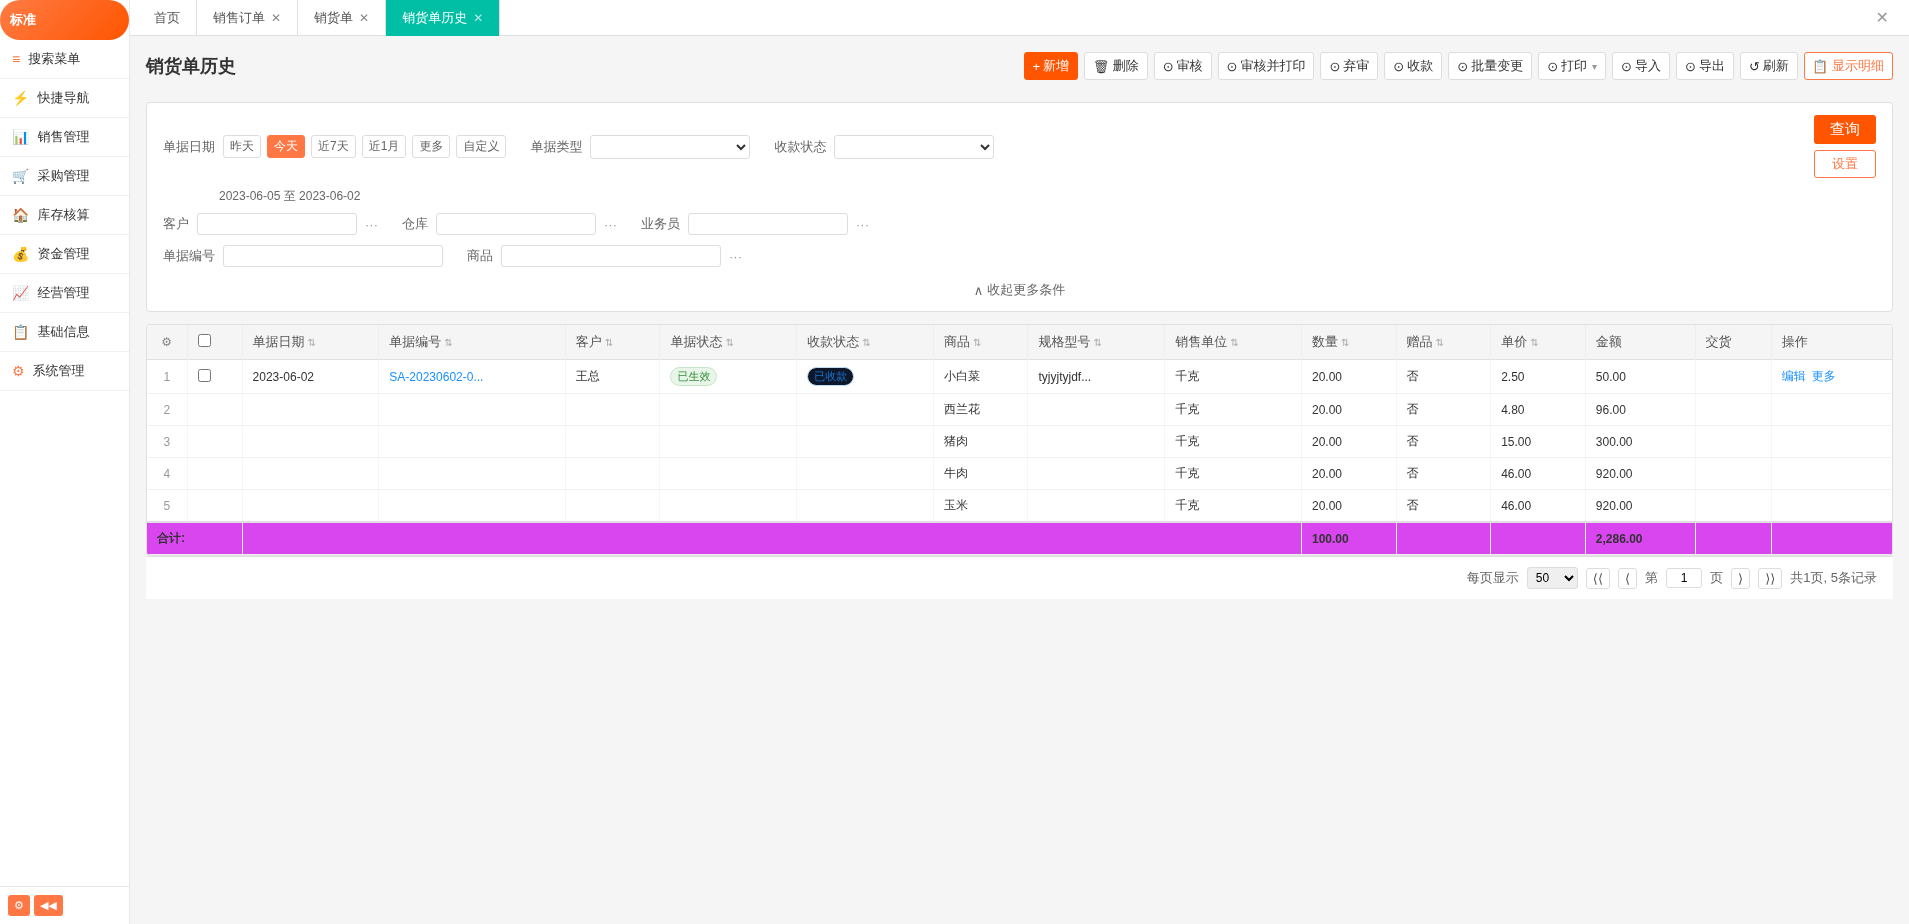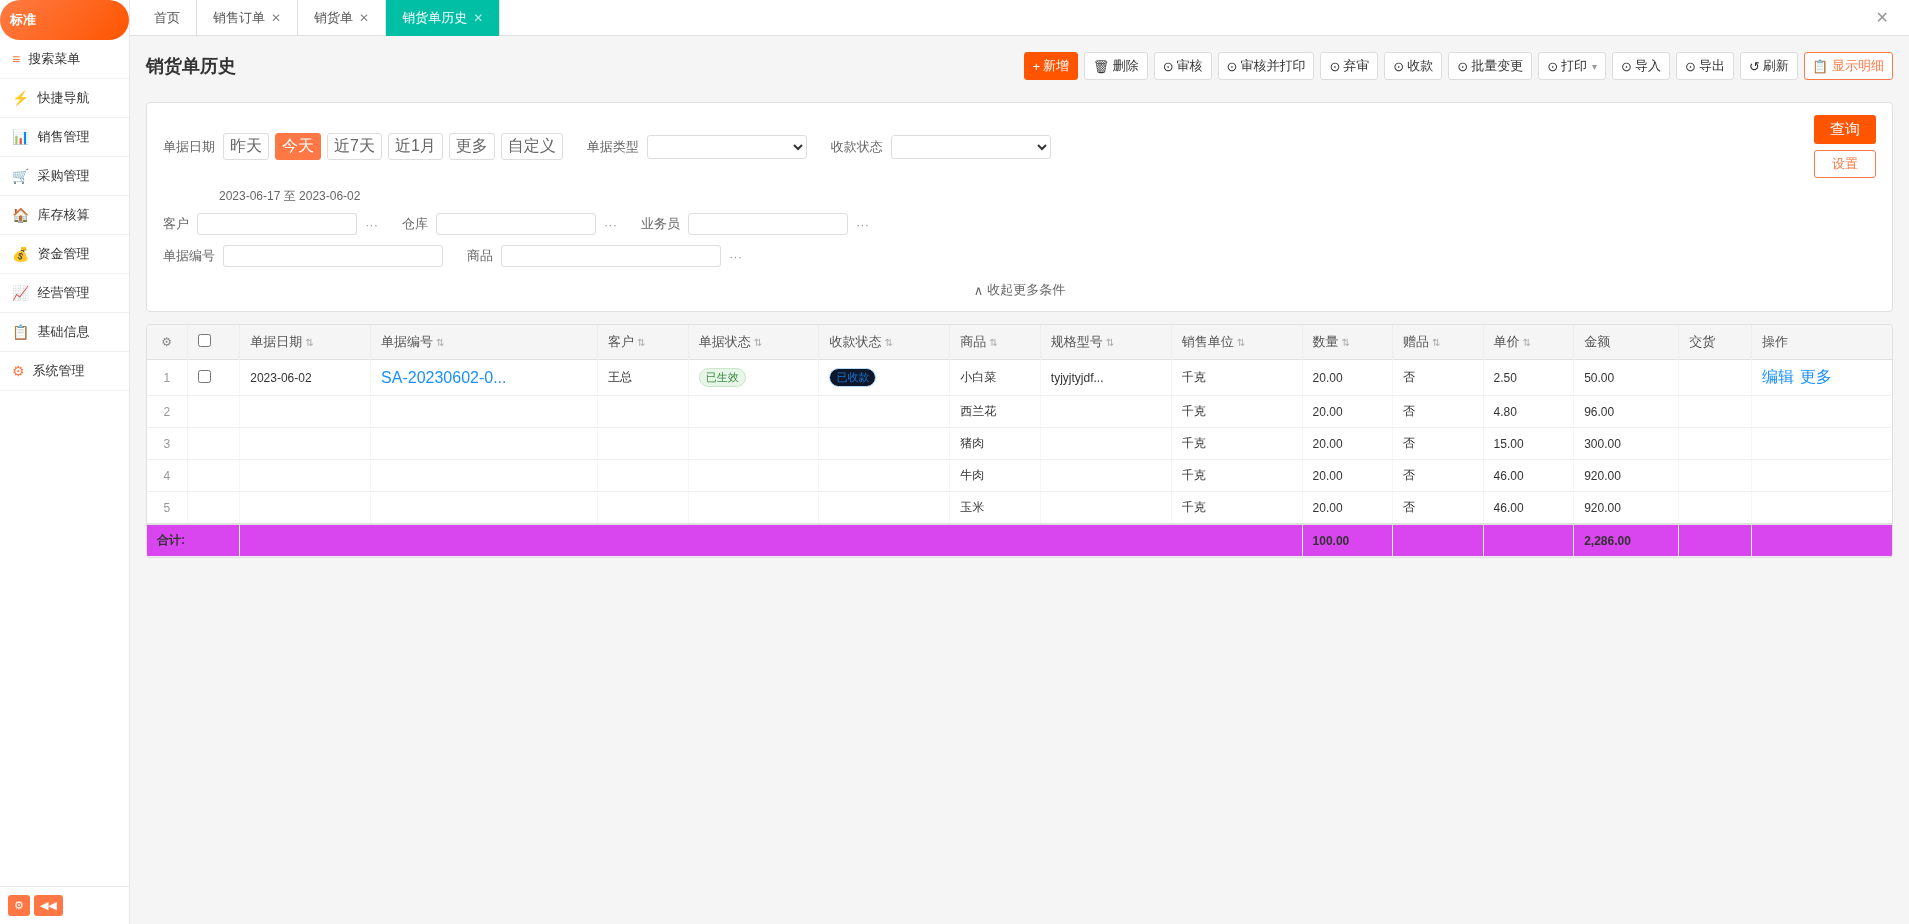--- a/index.html
+++ b/index.html
@@ -192,21 +192,21 @@
       display: flex;
       align-items: center;
       gap: 6px;
     }
     .date-btn {
       padding: 2px 6px;
       border: 1px solid #ddd;
       border-radius: 3px;
       background: #fff;
       cursor: pointer;
-      font-size: 16px;
+      font-size: 12px;
       color: #666;
     }
     .date-btn.active {
       background: #ff7744;
       color: white;
       border-color: #ff7744;
     }
     .date-display {
       font-size: 12px;
       color: #666;
@@ -273,21 +273,21 @@
       display: inline-block;
       padding: 1px 6px;
       border-radius: 10px;
       font-size: 11px;
     }
     .badge-green { background: #e8f5e9; color: #388e3c; border: 1px solid #c8e6c9; }
     .badge-blue { background: #0f172a; color: #1976d2; border: 1px solid #bbdefb; }
     .th-settings { width: 40px; text-align: center; cursor: pointer; color: #888; }
     .row-number { color: #999; text-align: center; }
     .action-cell { display: flex; gap: 6px; align-items: center; }
-    .action-link { color: #1890ff; cursor: pointer; font-size: 16px; }
+    .action-link { color: #1890ff; cursor: pointer; font-size: 12px; }
 
     
     .summary-row {
       background: #d946ef;
       border-top: 2px solid #e0e0e0;
       padding-left: 20px;
     }
     .summary-row td {
       font-weight: bold;
       color: #333;
@@ -518,21 +518,21 @@
           <select class="filter-select"><option></option></select>
         </div>
 
         <div class="filter-actions">
           <button class="query-btn">查询</button>
           <button class="set-btn">设置</button>
         </div>
       </div>
 
       <div style="margin-left: 56px; margin-bottom: 8px;">
-        <span class="date-display">2023-06-17 至 2023-06-02</span>
+        <span class="date-display">2023-06-05 至 2023-06-02</span>
       </div>
 
       <div class="filter-row">
 
         <div class="filter-item">
           <span class="filter-label">客户</span>
           <input class="filter-input" type="text" style="">
           <span class="filter-dots">···</span>
         </div>
 
@@ -808,15 +808,31 @@
             <td></td>
             <td></td>
             <td>2,286.00</td>
             <td></td>
             <td></td>
           </tr>
         </tfoot>
       </table>
     </div>
 
+    <div class="pagination">
+      <span>每页显示</span>
+      <select class="page-size-select">
+        <option>50</option>
+        <option>100</option>
+        <option>200</option>
+      </select>
+      <button class="page-btn">⟨⟨</button>
+      <button class="page-btn">⟨</button>
+      <span>第</span>
+      <input class="page-input" type="text" value="1" style="">
+      <span>页</span>
+      <button class="page-btn">⟩</button>
+      <button class="page-btn">⟩⟩</button>
+      <span>共1页, 5条记录</span>
+    </div>
 
   </div>
 </div>
 
 </body></html>

